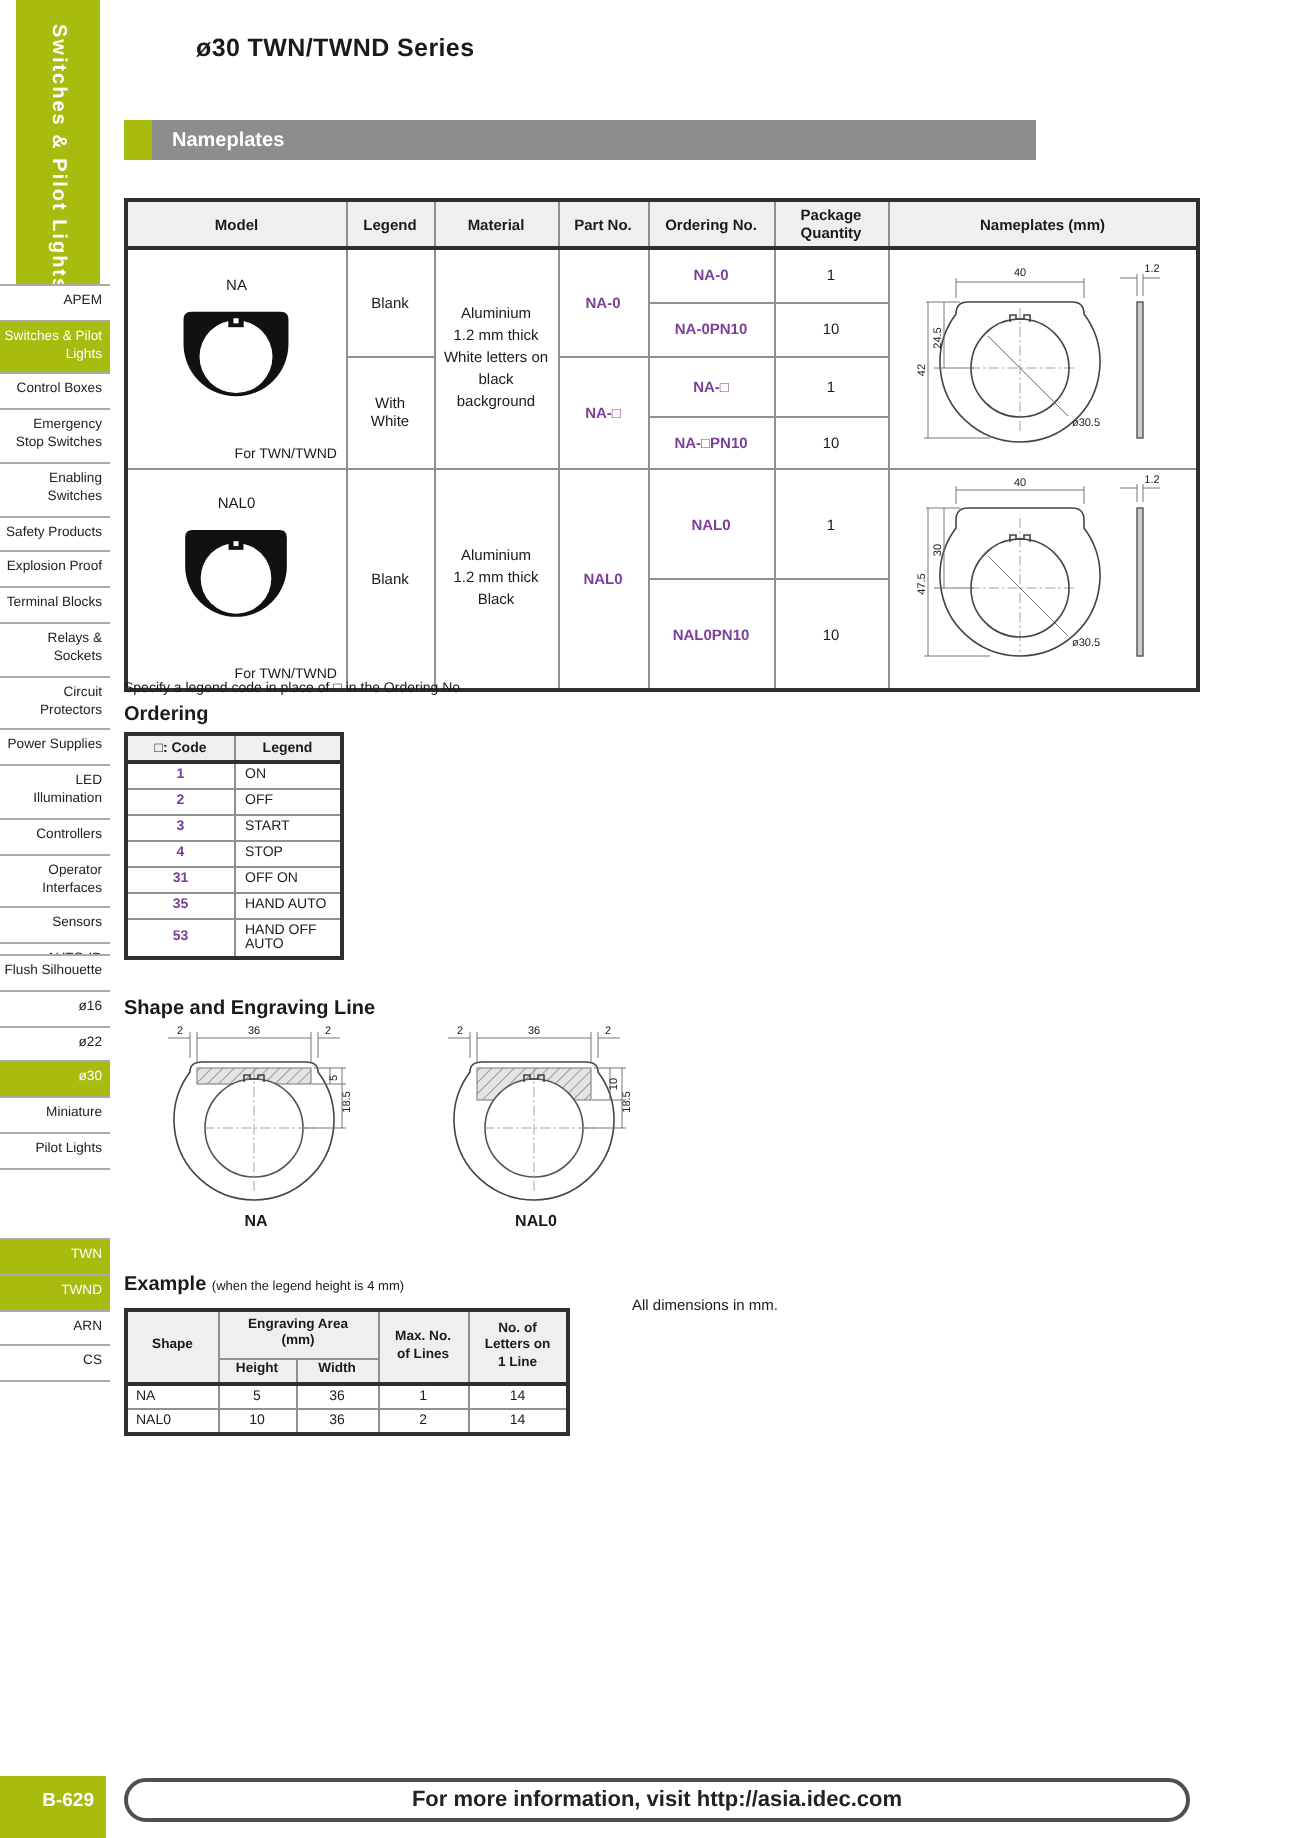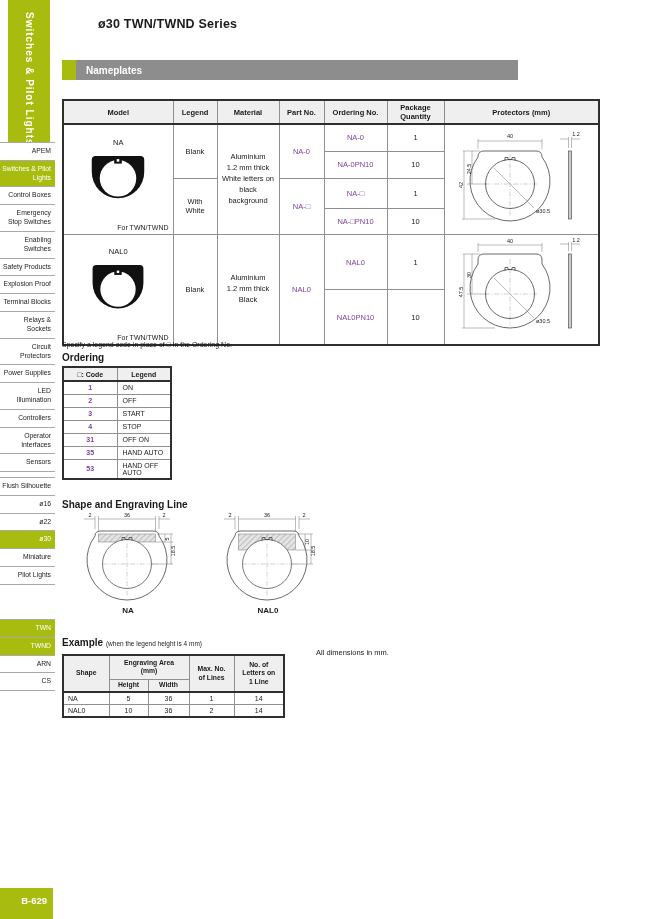--- a/index.html
+++ b/index.html
@@ -41,21 +41,21 @@
   .np-table{position:absolute;left:62px;top:99px;width:536px;border:2px solid var(--bdark);}
   .np-table th{background:var(--hdr);font-size:7.5px;font-weight:bold;border:1px solid var(--blite);
                border-bottom:2px solid var(--bdark);padding:2px;}
   .np-table td{border:1px solid var(--blite);font-size:7.5px;text-align:center;vertical-align:middle;padding:2px;}
   .model-cell{position:relative;vertical-align:top;text-align:left;padding:3px 4px;}
   .model-label{font-size:7.5px;}
   .model-cell svg{display:block;margin:4px auto 0;}
   .model-caption{position:absolute;right:4px;bottom:3px;font-size:7px;}
   .legend-cell,.material-cell{white-space:pre-line;}
   .material-cell{text-align:left;padding-left:5px;font-size:7px;line-height:1.45;}
-  .part-no,.order-no{color:var(--purple);font-weight:normal;}
+  .part-no,.order-no{color:var(--purple);font-weight:bold;}
   .order-no{text-align:left;padding-left:11px;}
   .dims-cell{padding:0;}
 
   .note{position:absolute;left:62px;top:341px;font-size:7px;}
 
   .sub-title{position:absolute;left:62px;font-size:10px;font-weight:bold;}
   .legends-table{position:absolute;left:62px;top:366px;width:110px;border:2px solid var(--bdark);}
   .legends-table th{background:var(--hdr);font-size:7px;font-weight:bold;border:1px solid var(--blite);
                     border-bottom:2px solid var(--bdark);padding:2px;}
   .legends-table td{border:1px solid var(--blite);font-size:7px;padding:2px 3px;height:13px;}
@@ -147,21 +147,21 @@
         <col style="width:155px">
     </colgroup>
     <thead>
       <tr style="height:23px">
         <th>Model</th>
         <th>Legend</th>
         <th>Material</th>
         <th>Part No.</th>
         <th>Ordering No.</th>
         <th>Package Quantity</th>
-        <th>Protectors (mm)</th>
+        <th>Nameplates (mm)</th>
       </tr>
     </thead>
     <tbody>
 
       <tr style="height:27px">
         <td class="model-cell" rowspan="4">
           <div class="model-label">NA</div>
           <svg width="64" height="70" viewBox="0 0 100 100">
             <path d="M15,3 L85,3 Q91,3 91,9 L91,28 A41,41 0 1 1 9,28 L9,9 Q9,3 15,3 Z" fill="#111"></path>
             <circle cx="50" cy="38" r="28.5" fill="#fff"></circle>
@@ -423,14 +423,17 @@
       <tr>
         <td class="shape">NAL0</td>
         <td>10</td>
         <td>36</td>
         <td>2</td>
         <td>14</td>
       </tr>
     </tbody>
   </table>
 
+  <div class="footer-pill">
+    <span>For more information, visit http://asia.idec.com</span>
+  </div>
 
 </div>
 
 </body></html>

